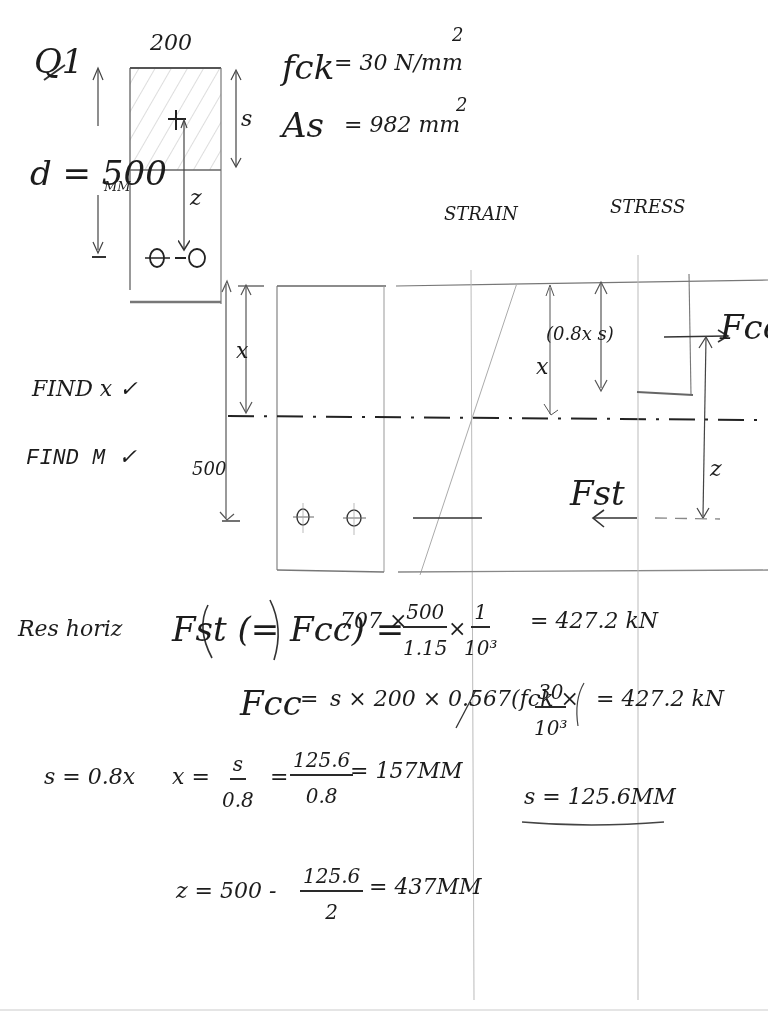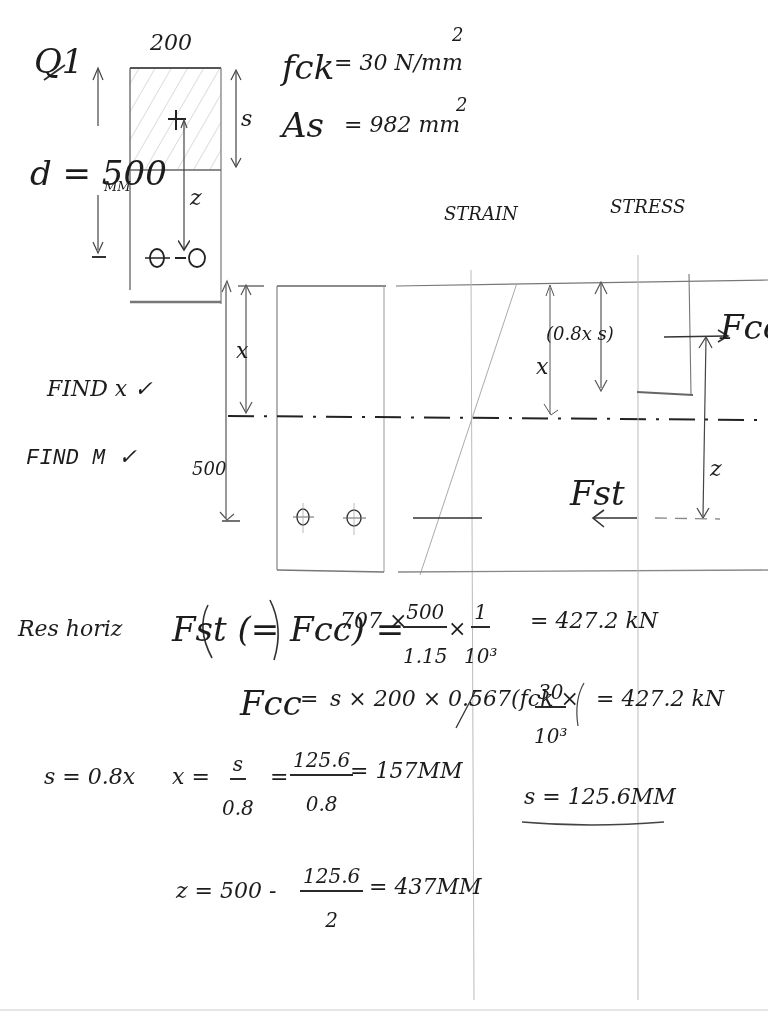--- a/index.html
+++ b/index.html
@@ -6,21 +6,21 @@
   body { width: 768px; height: 1024px; position: relative; overflow: hidden;
          font-family: "DejaVu Sans", sans-serif; color: #1a1a1a; }
   .hw { position: absolute; font-family: "DejaVu Serif", serif; font-style: italic;
         color: #1c1c1c; white-space: nowrap; line-height: 1; }
   .sm { font-size: 18px; }
   .md { font-size: 22px; }
   .lg { font-size: 34px; }
   .frac { position: absolute; display: inline-flex; flex-direction: column; align-items: center;
           font-family: "DejaVu Serif", serif; font-style: italic; font-size: 20px; color: #1c1c1c; }
   .frac .num { border-bottom: 2px solid #2a2a2a; padding: 0 3px 2px; }
-  .frac .den { padding-top: 16px; }
+  .frac .den { padding-top: 8px; }
   svg.sketch { position: absolute; left: 0; top: 0; }
 </style>
 </head>
 <body>
 
 <svg class="sketch" width="768" height="1024">
   <defs>
     <pattern id="hatch" width="14" height="14" patternUnits="userSpaceOnUse" patternTransform="rotate(30)">
       <line x1="0" y1="0" x2="0" y2="14" stroke="#bbb" stroke-width="1"></line>
     </pattern>
@@ -139,21 +139,21 @@
   <span class="hw md" style="left:334px;top:52px;">= 30 N/mm</span>
   <span class="hw sm" style="left:452px;top:26px;">2</span>
 </div>
 <div>
   <span class="hw lg" style="left:282px;top:108px;">As</span>
   <span class="hw md" style="left:344px;top:114px;">= 982 mm</span>
   <span class="hw sm" style="left:456px;top:96px;">2</span>
 </div>
 
 <div>
-  <div class="hw md" style="left:47px;top:378px;">
+  <div class="hw md" style="left:32px;top:378px;">
     <span>FIND x</span>&nbsp;<span>✓</span>
   </div>
   <div class="hw md" style="left:26px;top:448px;font-family:Liberation Mono, monospace;">
     <span>FIND M</span>&nbsp;<span>✓</span>
   </div>
 </div>
 
 <div class="hw sm" style="left:444px;top:205px;">STRAIN</div>
 <div class="hw sm" style="left:610px;top:198px;">STRESS</div>
 <div class="hw md" style="left:236px;top:340px;">x</div>

